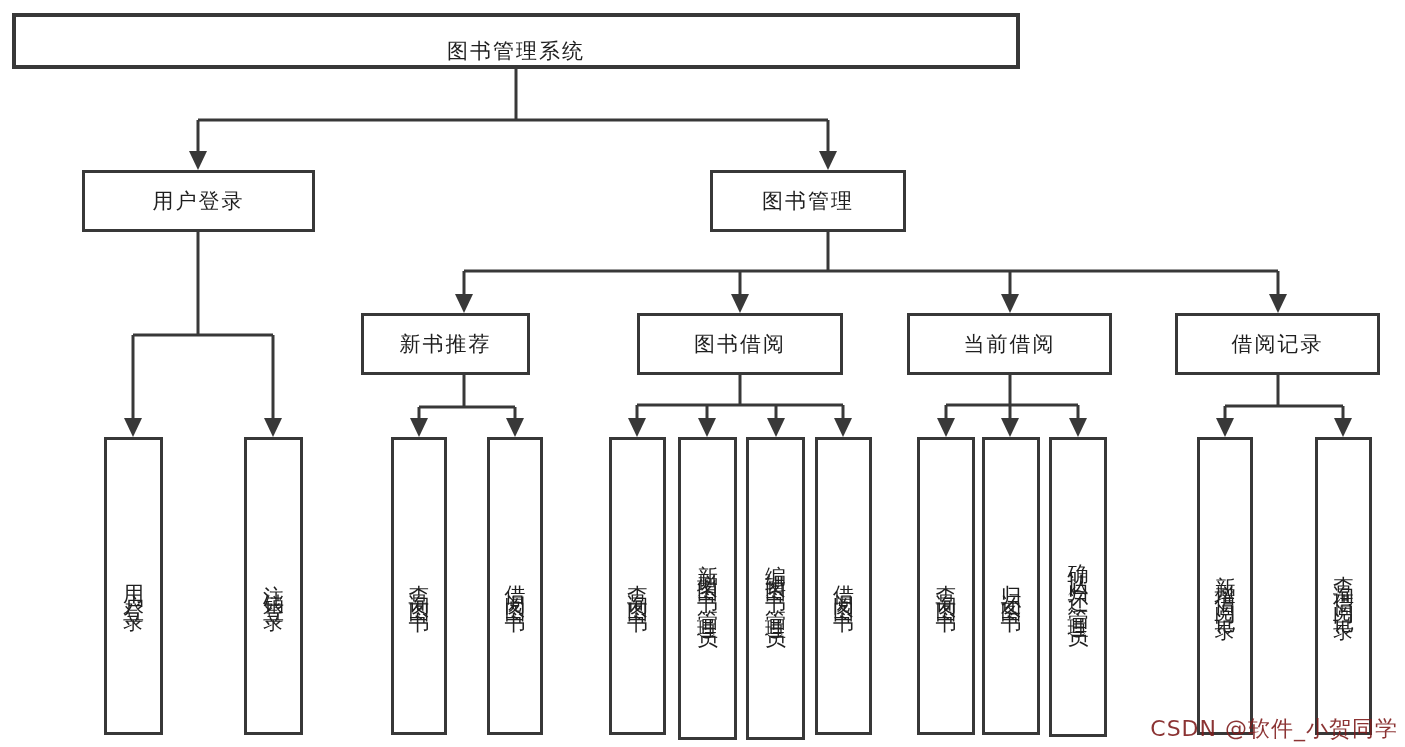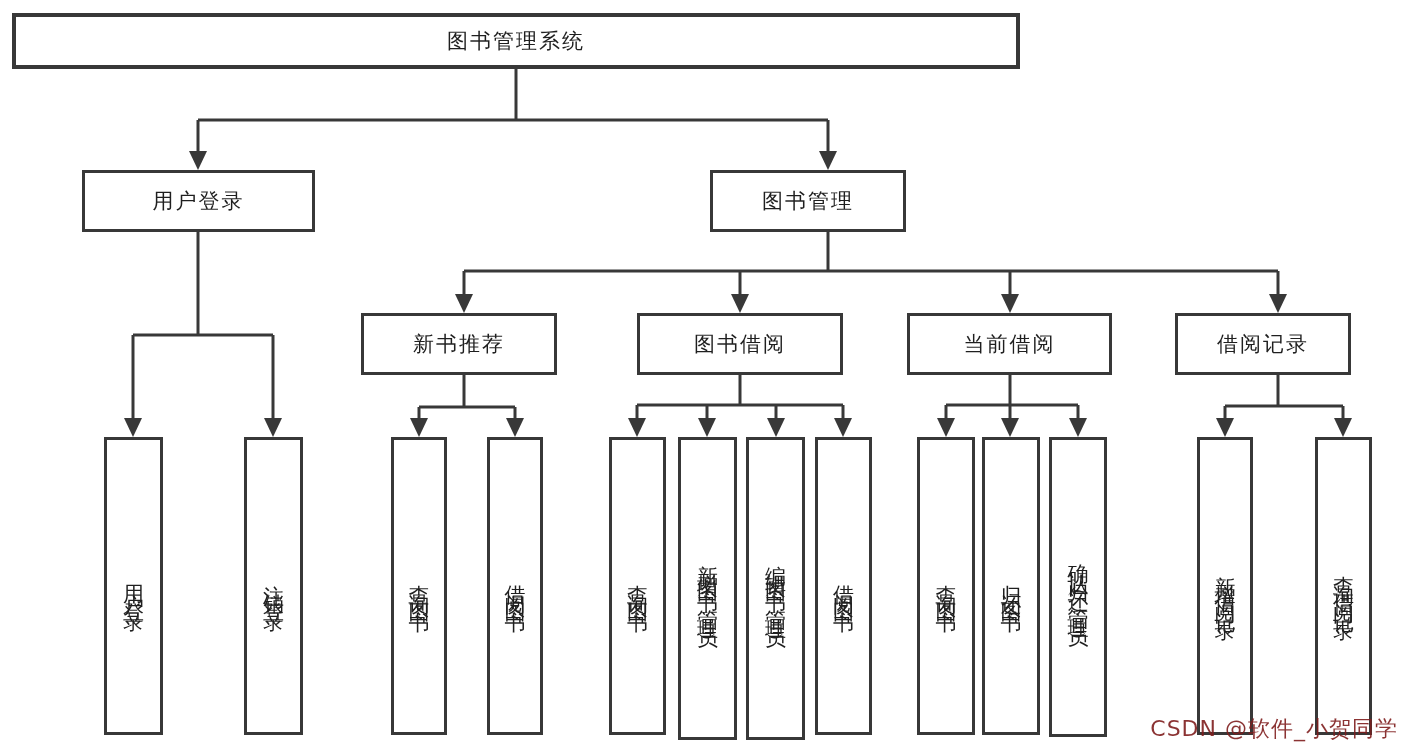--- a/index.html
+++ b/index.html
@@ -15,21 +15,21 @@
   .box {
     position: absolute;
     box-sizing: border-box;
     border: 3px solid #383838;
     background: #ffffff;
     display: flex;
     align-items: center;
     justify-content: center;
     color: #1f1f1f;
   }
-  .box.root { border-width: 4px; }
+  .box.root { border-width: 4px; align-items: flex-end; }
   .h .label {
     font-size: 21px;
     letter-spacing: 2px;
     white-space: nowrap;
   }
   .v .label {
     writing-mode: vertical-rl;
     text-orientation: mixed;
     font-size: 21px;
     line-height: 1.05;
@@ -120,30 +120,30 @@
     <span class="label">图书管理系统</span>
   </div>
 
   <div class="box h" style="left:82px; top:170px; width:233px; height:62px">
     <span class="label">用户登录</span>
   </div>
   <div class="box h" style="left:710px; top:170px; width:196px; height:62px">
     <span class="label">图书管理</span>
   </div>
 
-  <div class="box h" style="left:361px; top:313px; width:196px; height:62px">
+  <div class="box h" style="left:361px; top:313px; width:169px; height:62px">
     <span class="label">新书推荐</span>
   </div>
   <div class="box h" style="left:637px; top:313px; width:206px; height:62px">
     <span class="label">图书借阅</span>
   </div>
   <div class="box h" style="left:907px; top:313px; width:205px; height:62px">
     <span class="label">当前借阅</span>
   </div>
-  <div class="box h" style="left:1175px; top:313px; width:176px; height:62px">
+  <div class="box h" style="left:1175px; top:313px; width:205px; height:62px">
     <span class="label">借阅记录</span>
   </div>
 
   <div class="box v" style="left:104px; top:437px; width:59px; height:298px">
     <span class="label">用户登录</span>
   </div>
   <div class="box v" style="left:244px; top:437px; width:59px; height:298px">
     <span class="label">注销登录</span>
   </div>
 

